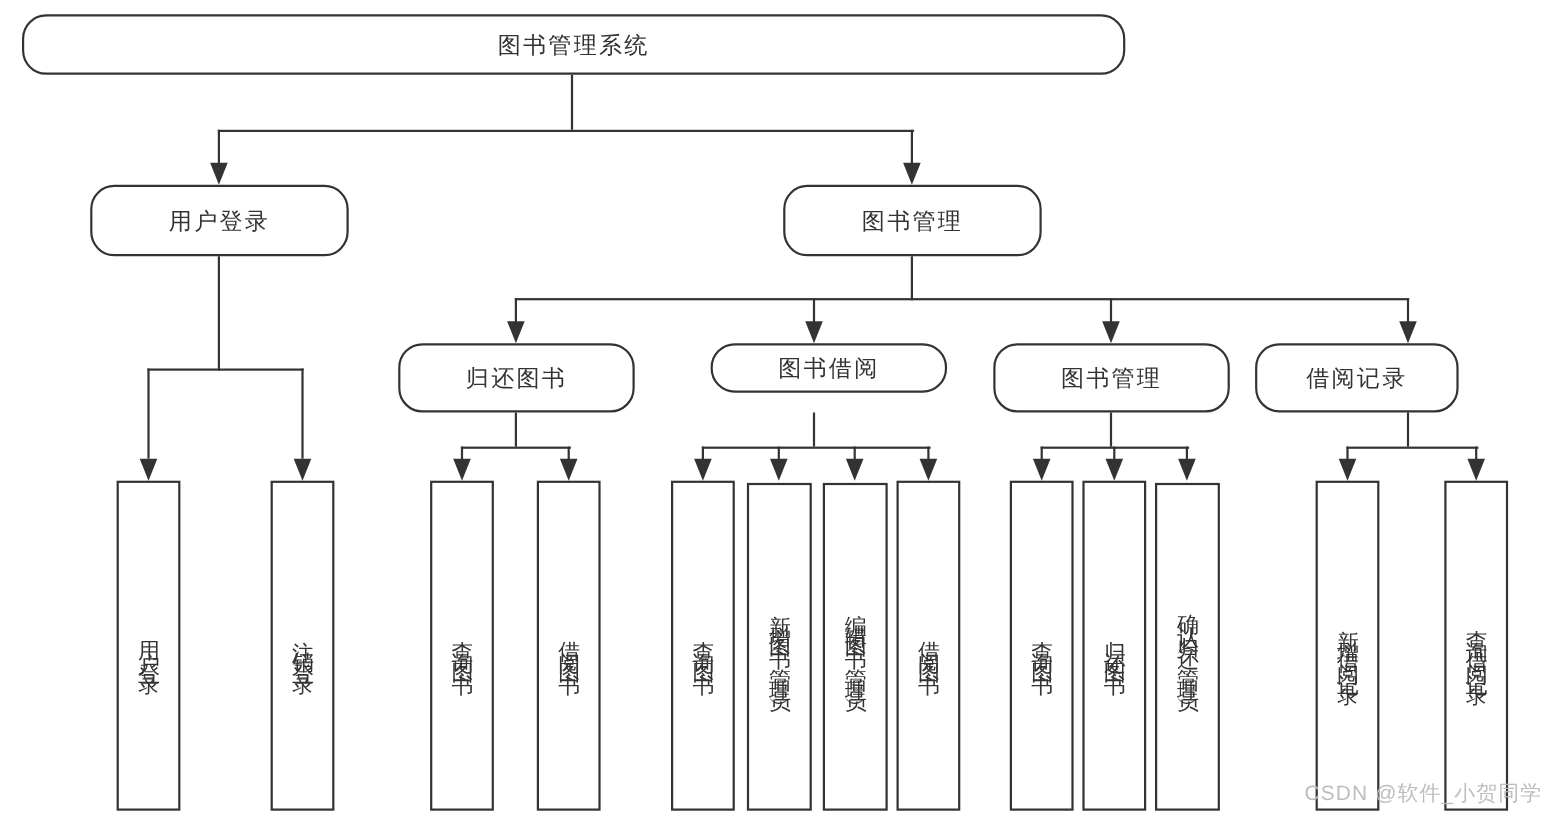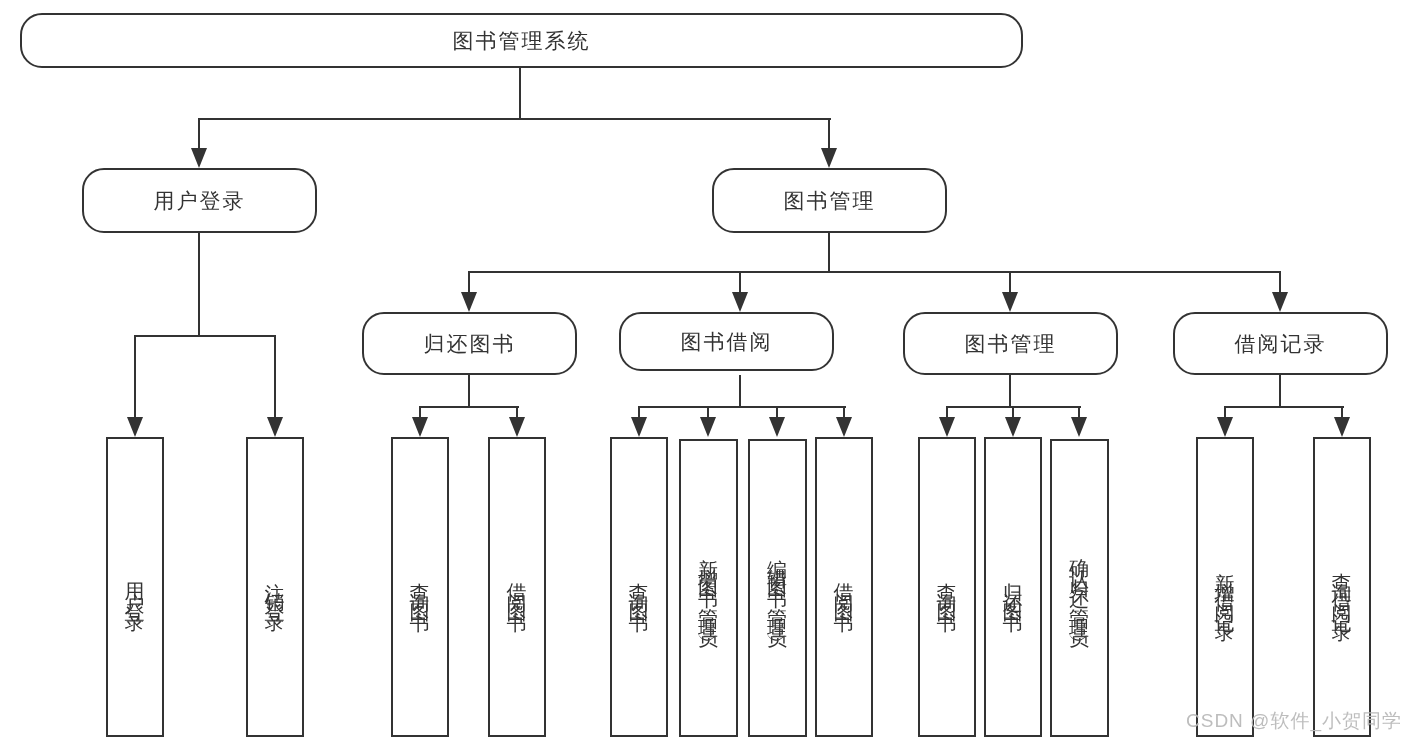--- a/index.html
+++ b/index.html
@@ -43,27 +43,27 @@
   <div class="node hnode" style="left:82px;top:168px;width:235px;height:65px">
     <span class="lbl">用户登录</span>
   </div>
   <div class="node hnode" style="left:712px;top:168px;width:235px;height:65px">
     <span class="lbl">图书管理</span>
   </div>
 
   <div class="node hnode" style="left:362px;top:312px;width:215px;height:63px">
     <span class="lbl">归还图书</span>
   </div>
-  <div class="node hnode" style="left:619px;top:312px;width:215px;height:59px">
+  <div class="node hnode" style="left:646px;top:312px;width:215px;height:45px">
     <span class="lbl">图书借阅</span>
   </div>
   <div class="node hnode" style="left:903px;top:312px;width:215px;height:63px">
     <span class="lbl">图书管理</span>
   </div>
-  <div class="node hnode" style="left:1173px;top:312px;width:215px;height:63px">
+  <div class="node hnode" style="left:1141px;top:312px;width:185px;height:63px">
     <span class="lbl">借阅记录</span>
   </div>
 
   <div class="node vnode" style="left:106px;top:437px;width:58px;height:300px">
     <span class="lbl">用户登录</span>
   </div>
   <div class="node vnode" style="left:246px;top:437px;width:58px;height:300px">
     <span class="lbl">注销登录</span>
   </div>
 

